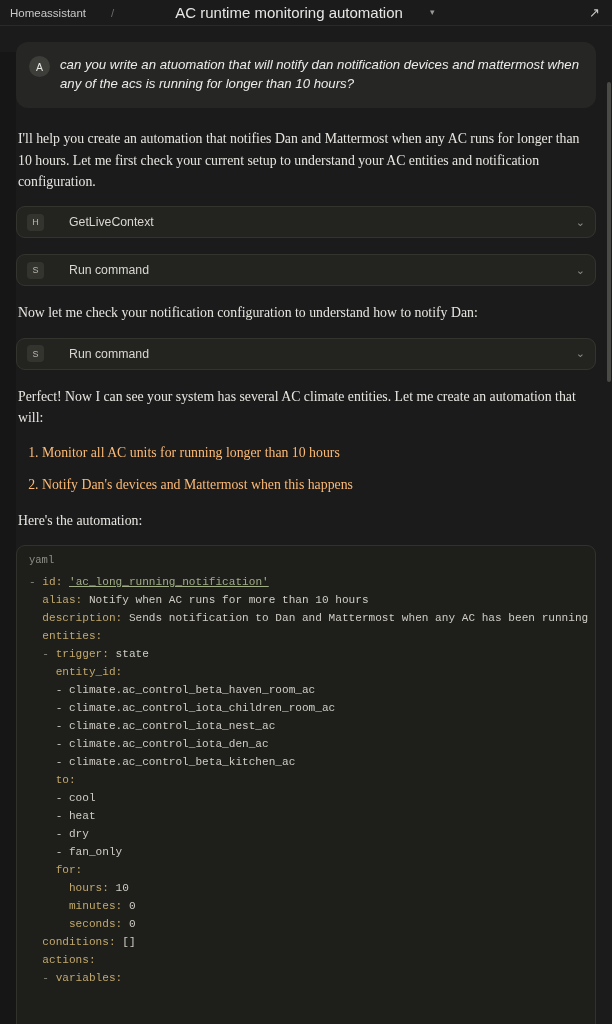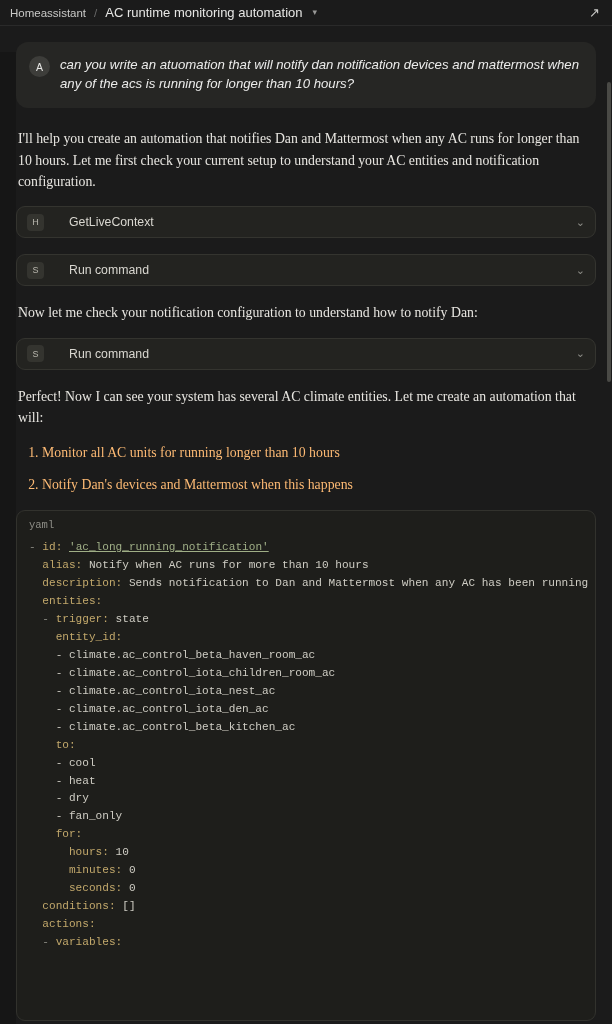--- a/index.html
+++ b/index.html
@@ -19,36 +19,37 @@
   }
 
   
   .topbar {
     height: 26px;
     flex: 0 0 26px;
     background: #1b1b1b;
     display: flex;
     align-items: center;
     padding: 0 10px;
-    gap: 8px;
+    gap: 25px;
     border-bottom: 1px solid #2a2a2a;
   }
   .crumb {
     font-size: 11.5px;
     color: #c9c9c7;
     white-space: nowrap;
   }
   .crumb-sep {
     font-size: 11.5px;
     color: #6b6b6b;
   }
   .crumb-current {
-    font-size: 13px;
+    font-size: 15px;
     color: #e6e6e4;
     white-space: nowrap;
+    margin-left: 36px;
   }
   .chev {
     color: #9a9a98;
     font-size: 9px;
     line-height: 1;
     margin-left: 2px;
   }
   .topbar-spacer { flex: 1 1 auto; }
   .share-icon {
     color: #c9c9c7;
@@ -254,20 +255,21 @@
         <span class="tool-chev">⌄</span>
       </div>
 
       <p class="assistant-p">Perfect! Now I can see your system has several AC climate entities. Let me create an automation that will:</p>
 
       <ol class="steps">
         <li>Monitor all AC units for running longer than 10 hours</li>
         <li>Notify Dan's devices and Mattermost when this happens</li>
       </ol>
 
+      <p class="assistant-p">Here's the automation:</p>
 
       <div class="code-card">
         <div class="code-header">yaml</div>
         <pre class="code"><span class="d">- </span><span class="k">id:</span> <span class="s">'ac_long_running_notification'</span>
 <span class="d">  </span><span class="k">alias:</span> Notify when AC runs for more than 10 hours
 <span class="d">  </span><span class="k">description:</span> Sends notification to Dan and Mattermost when any AC has been running
 <span class="d">  </span><span class="k">entities:</span>
 <span class="d">  - </span><span class="k">trigger:</span> state
 <span class="d">    </span><span class="k">entity_id:</span>
     - climate.ac_control_beta_haven_room_ac

